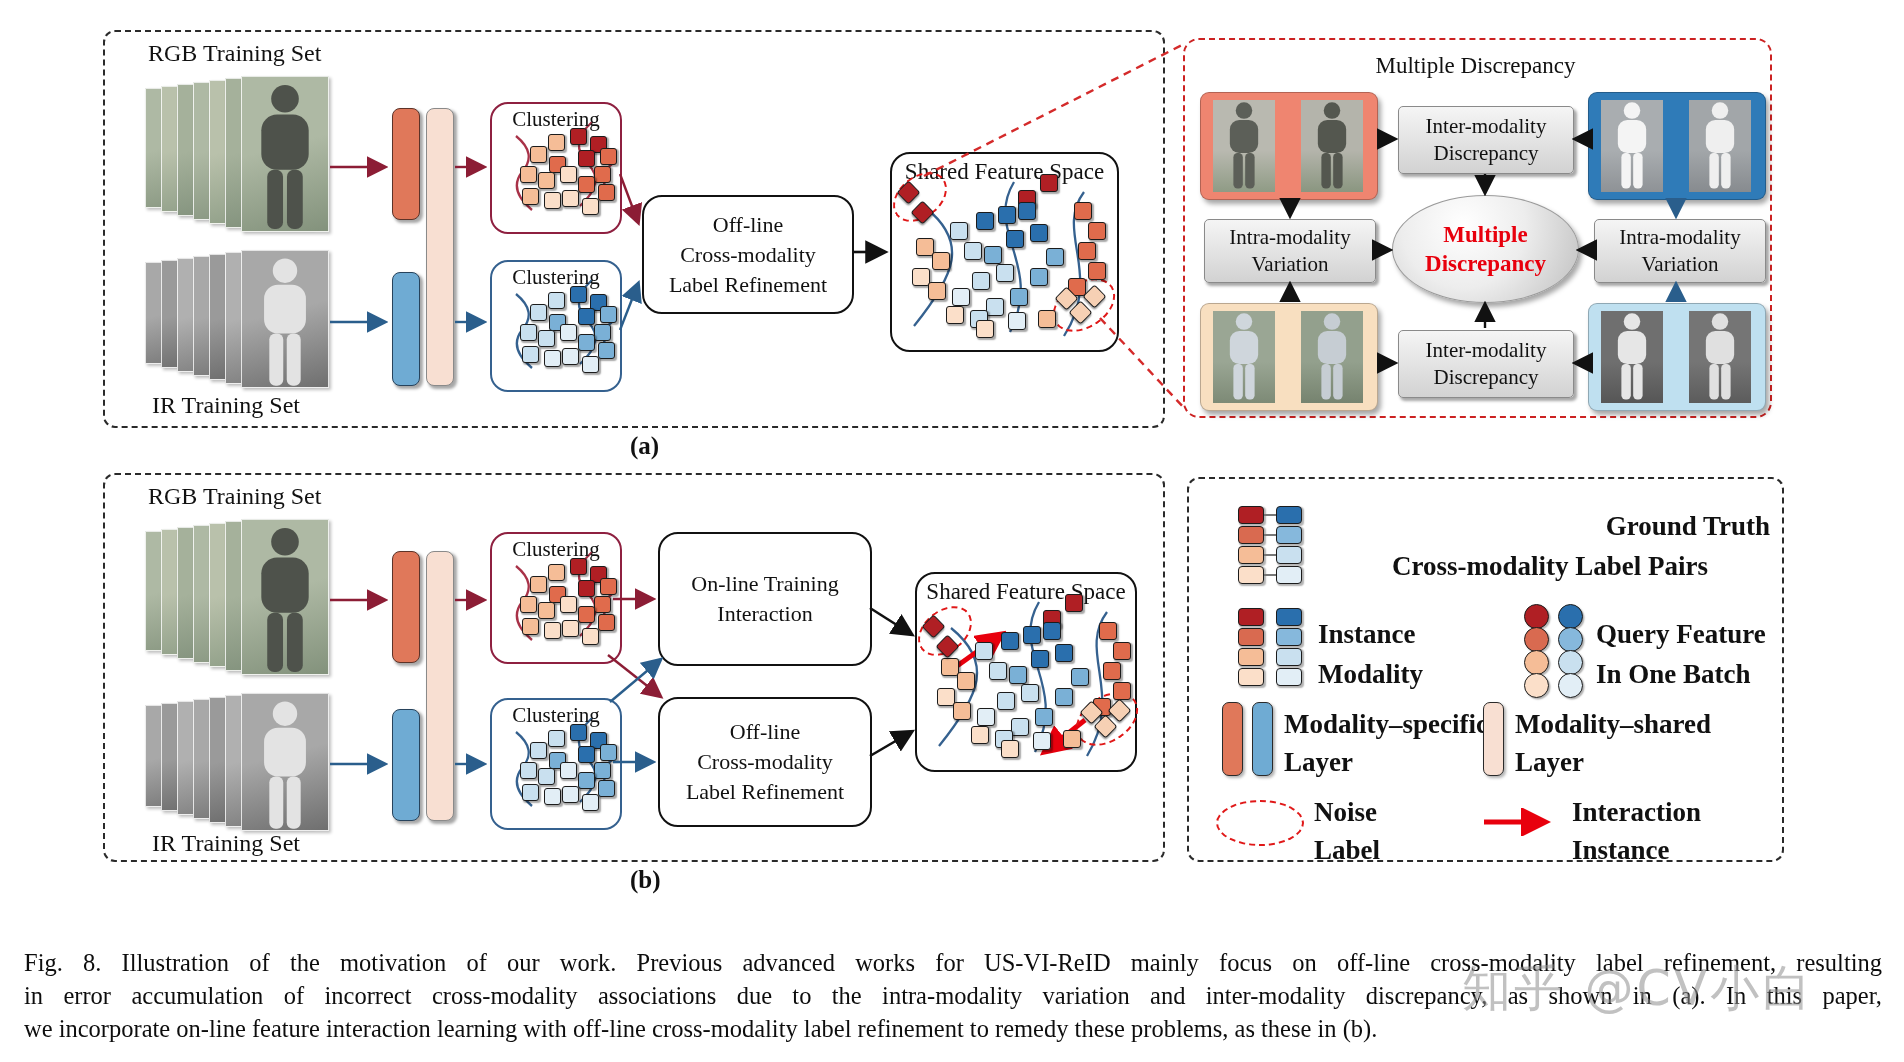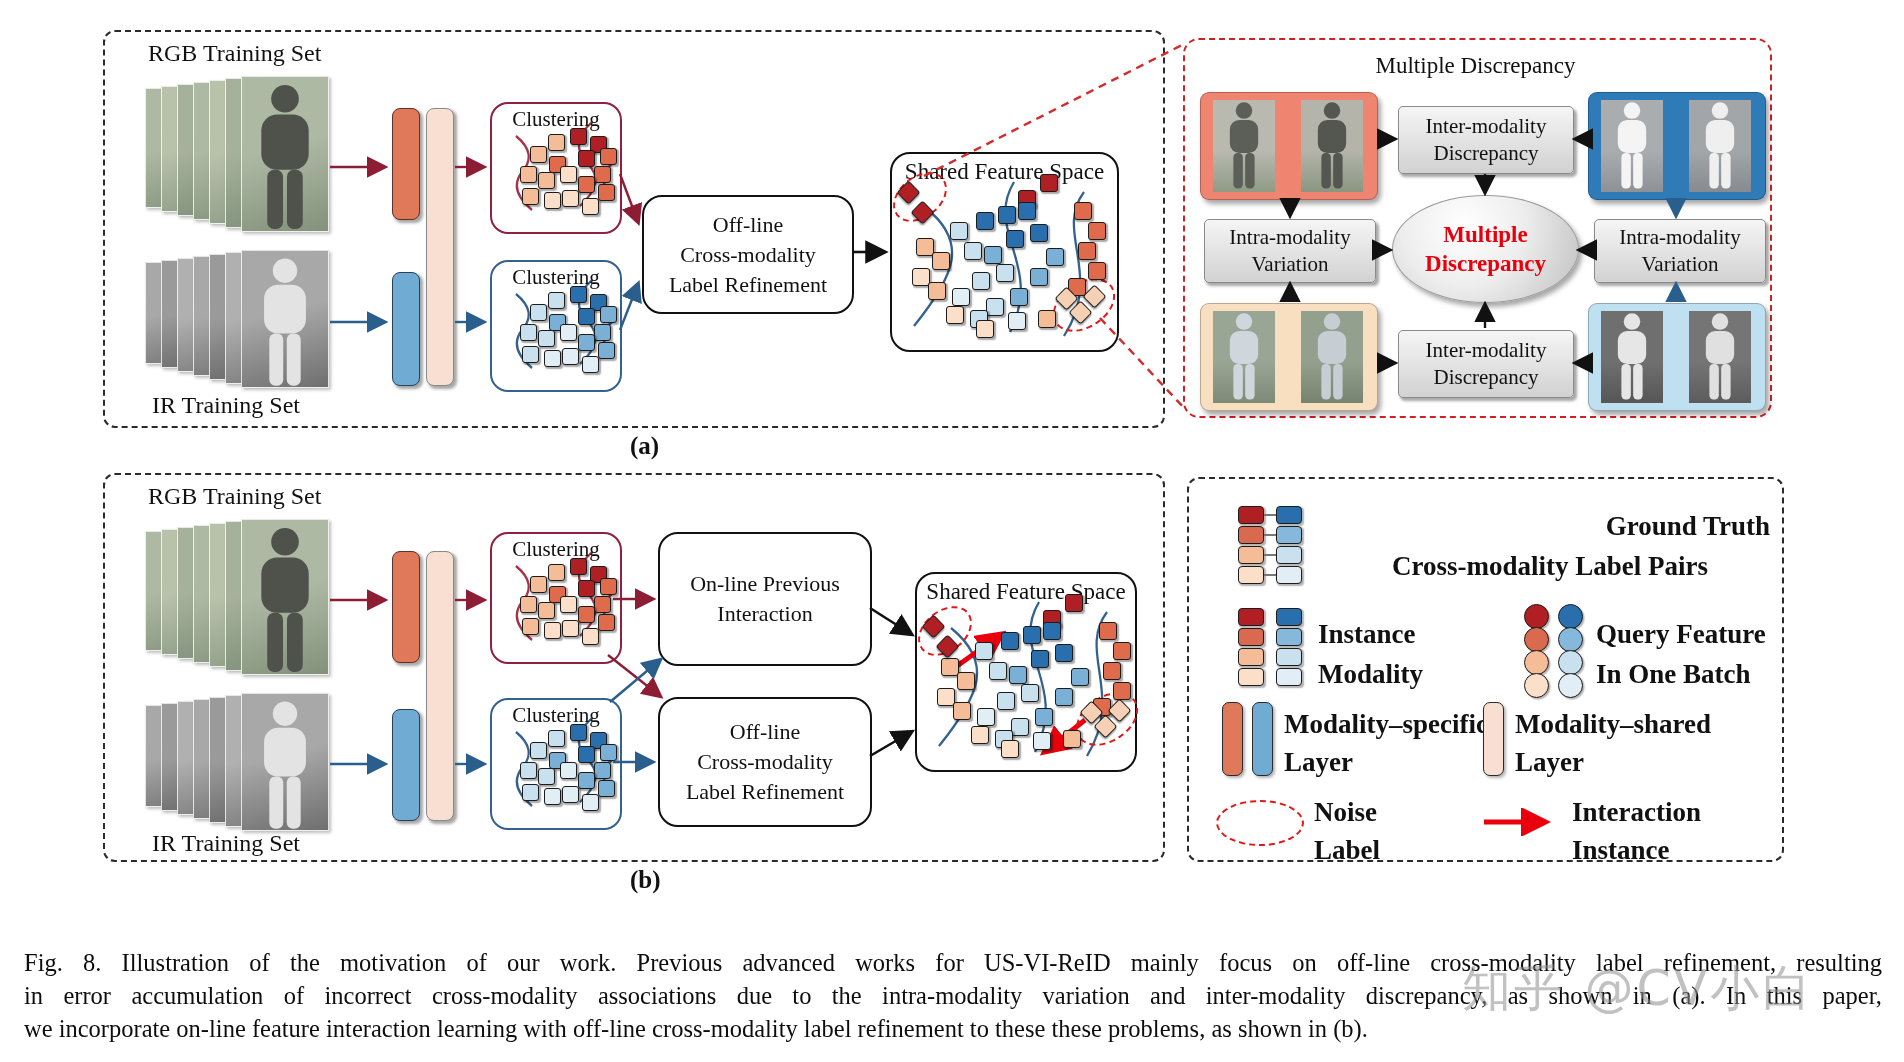--- a/index.html
+++ b/index.html
@@ -395,21 +395,21 @@
         <div class="sq" style="left: 86px; top: 72px; width: 15px; height: 15px; background: rgb(122, 176, 214);"></div>
         <div class="sq" style="left: 30px; top: 84px; width: 15px; height: 15px; background: rgb(201, 224, 239);"></div>
         <div class="sq" style="left: 52px; top: 88px; width: 15px; height: 15px; background: rgb(226, 238, 246);"></div>
         <div class="sq" style="left: 70px; top: 86px; width: 15px; height: 15px; background: rgb(226, 238, 246);"></div>
         <div class="sq" style="left: 90px; top: 94px; width: 15px; height: 15px; background: rgb(226, 238, 246);"></div>
         <div class="sq" style="left: 106px; top: 80px; width: 15px; height: 15px; background: rgb(122, 176, 214);"></div>
       </div>
   </div>
 
   <div class="pbox" style="left:658px;top:532px;width:210px;height:130px;">
-    <div>On-line Previous</div>
+    <div>On-line Training</div>
     <div>Interaction</div>
   </div>
   <div class="pbox" style="left:658px;top:697px;width:210px;height:126px;">
     <div>Off-line</div>
     <div>Cross-modality</div>
     <div>Label Refinement</div>
   </div>
 
   <div class="space" style="left:915px;top:572px;width:218px;height:196px;">
     <svg class="decor-svg" width="218" height="196">
@@ -538,21 +538,21 @@
       </marker>
     </defs>
     <line x1="4" y1="14" x2="62" y2="14" stroke="#e8000d" stroke-width="5" marker-end="url(#mk-legred)"></line>
   </svg>
   <div class="legtext" style="left:1572px;top:794px;">Interaction</div>
   <div class="legtext" style="left:1572px;top:832px;">Instance</div>
 
   <div class="caption">
     <div class="just">Fig. 8.  Illustration of the motivation of our work. Previous advanced works for US-VI-ReID mainly focus on off-line cross-modality label refinement, resulting</div>
     <div class="just">in error accumulation of incorrect cross-modality associations due to the intra-modality variation and inter-modality discrepancy, as shown in (a). In this paper,</div>
-    <div>we incorporate on-line feature interaction learning with off-line cross-modality label refinement to these these problems, as shown in (b).</div>
+    <div>we incorporate on-line feature interaction learning with off-line cross-modality label refinement to remedy these problems, as these in (b).</div>
   </div>
   <div class="watermark">知乎 @CV小白</div>
 
   <svg class="wires" width="1904" height="1062">
     <defs>
       <marker id="mk-black" markerWidth="9" markerHeight="9" refX="7.2" refY="4.5" orient="auto">
           <path d="M0,0 L9,4.5 L0,9 z" fill="#111"></path>
         </marker>
       <marker id="mk-maroon" markerWidth="9" markerHeight="9" refX="7.2" refY="4.5" orient="auto">
           <path d="M0,0 L9,4.5 L0,9 z" fill="#8c1d35"></path>

